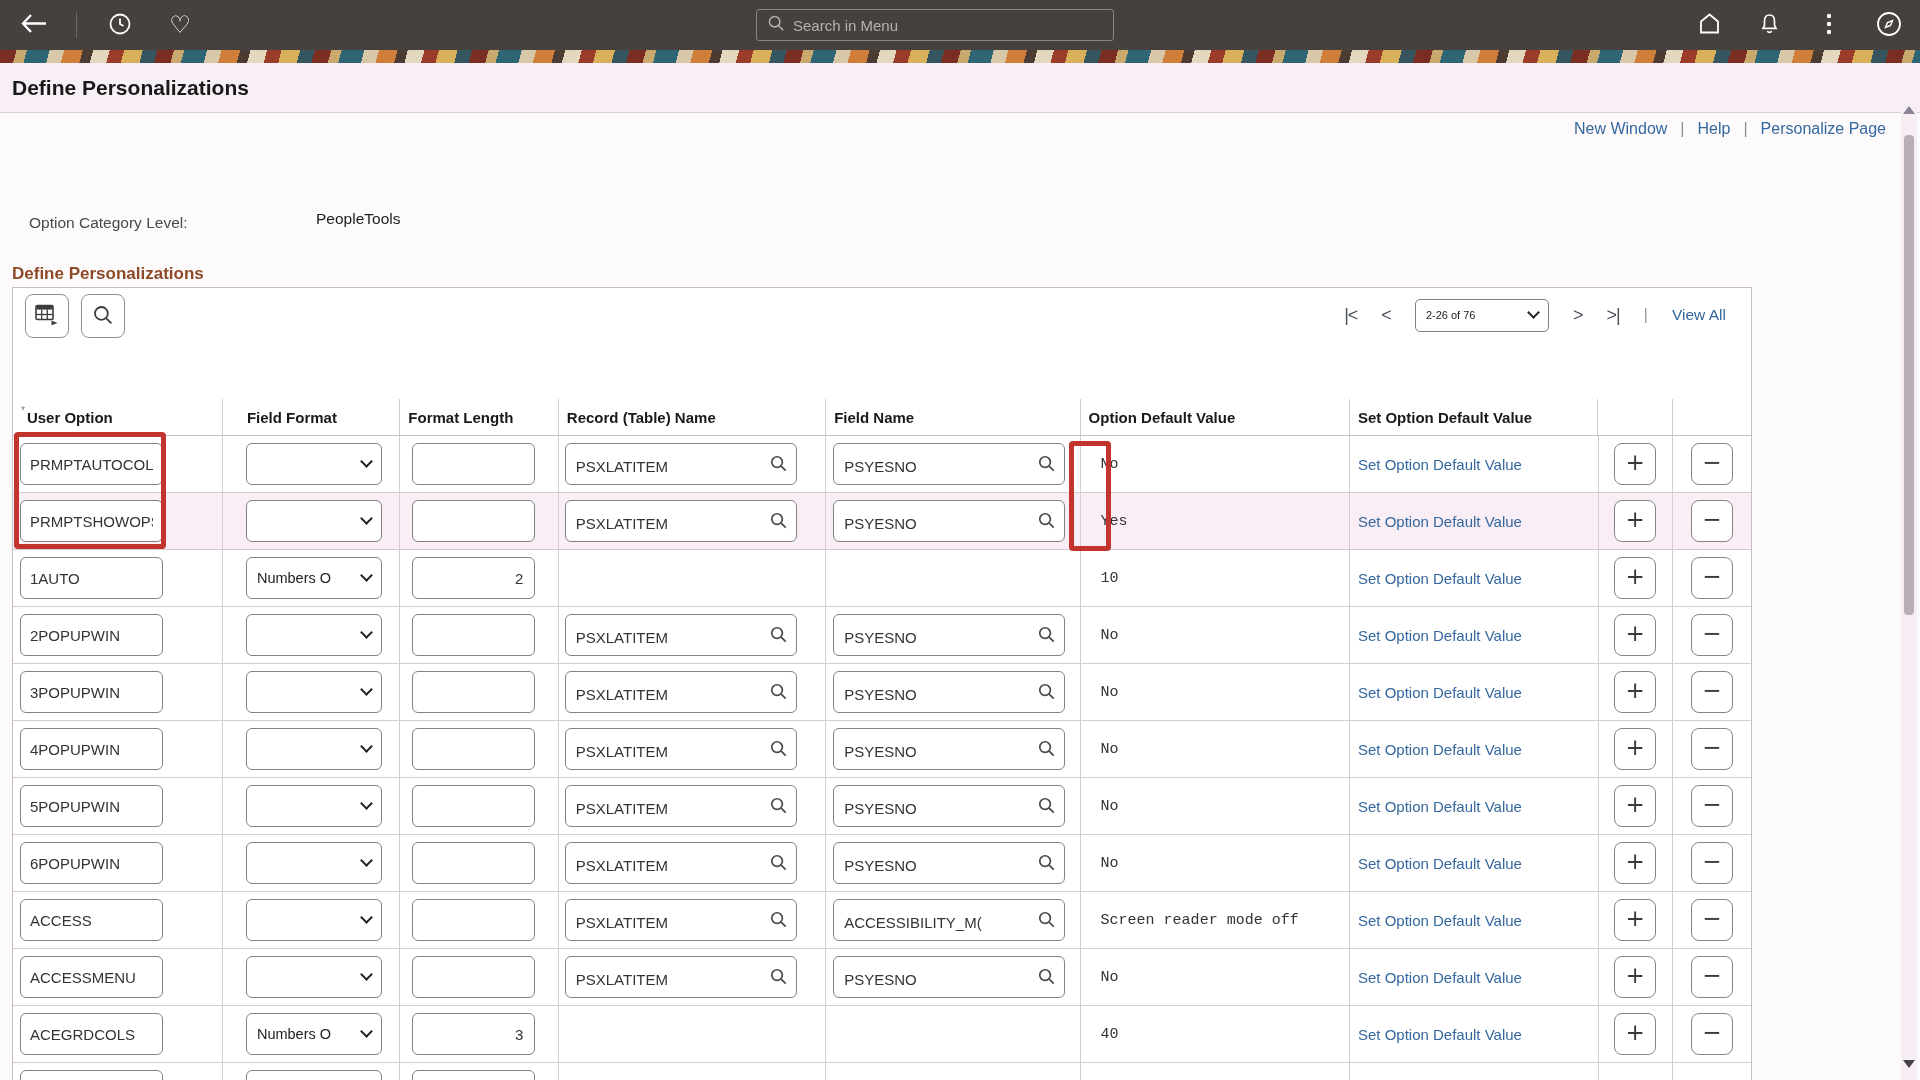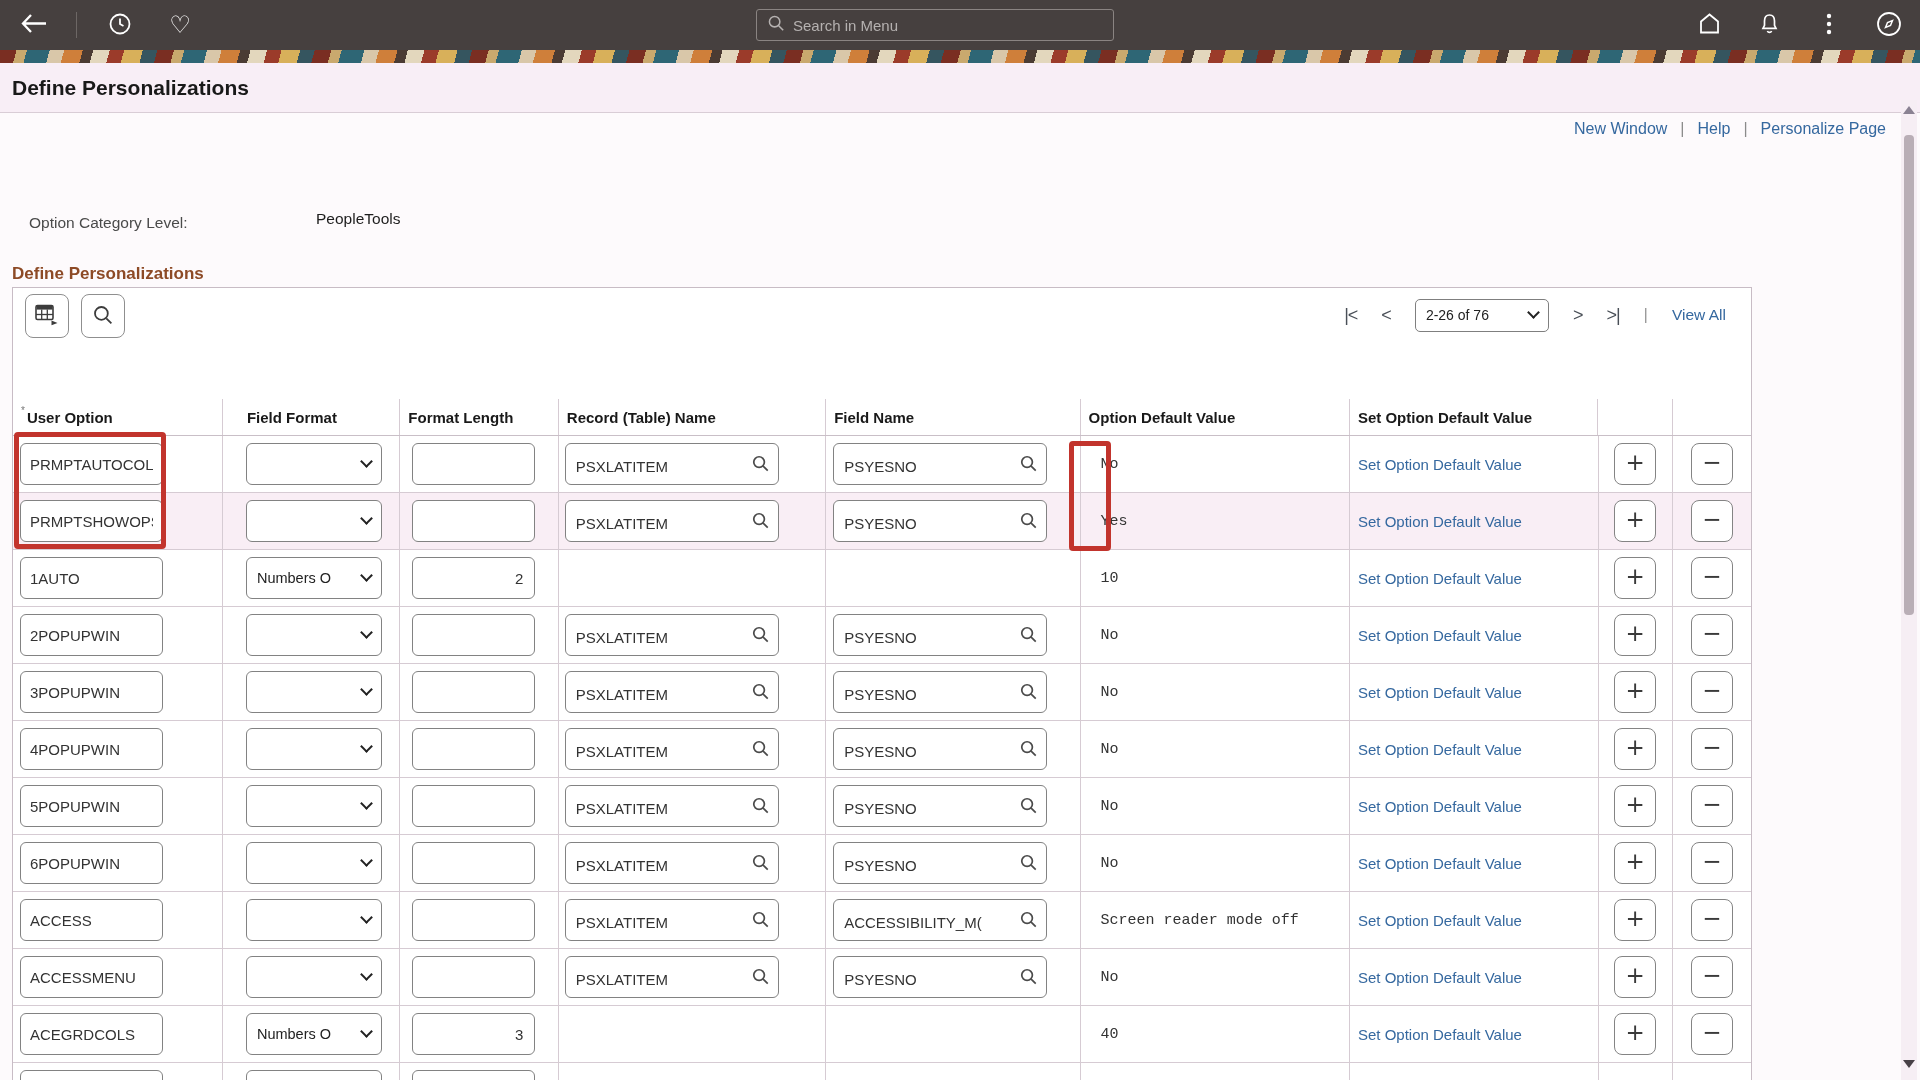--- a/index.html
+++ b/index.html
@@ -42,21 +42,21 @@
   
   .section-heading { position:absolute; left:12px; top:264px; font-size:17px; font-weight:bold; color:#8d4a26; }
   .gridbox { position:absolute; left:12px; top:287px; width:1740px; height:800px; background:#fff; border:1px solid #c8bcc5; }
 
   .toolbar { position:absolute; left:12px; top:6px; display:flex; gap:12px; }
   .toolbtn { width:44px; height:44px; background:#fff; border:1.5px solid #8f8f8f; border-radius:8px; display:flex; align-items:center; justify-content:center; cursor:pointer; }
 
   .pager { position:absolute; right:25px; top:10px; height:34px; display:flex; align-items:center; gap:24px; font-size:15px; color:#494f57; }
   .pgbtn { background:none; border:none; font-size:18px; color:#494f57; letter-spacing:-1px; cursor:pointer; font-family:inherit; }
   .pg-select { width:134px; height:33px; border:1.5px solid #7f7f7f; border-radius:5px; display:flex; align-items:center; padding:0 10px; gap:10px; cursor:pointer; background:#fff; }
-  .pg-select .txt { font-size:14px; color:#222; flex:1; }
+  .pg-select .txt { font-size:11px; color:#222; flex:1; }
   .chev { width:9px; height:9px; border-right:2px solid #222; border-bottom:2px solid #222; transform:rotate(45deg); margin-top:-5px; }
   .pg-div { color:#9a9a9a; font-size:17px; }
   .viewall { color:#35689f; text-decoration:none; font-size:15.5px; cursor:pointer; }
 
   .tabs { position:absolute; left:0; top:62px; height:38px; display:flex; align-items:flex-start; }
   .tab { position:relative; font-size:16px; color:#474747; padding-top:4px; cursor:pointer; }
   .tab.t-def { margin-left:38px; }
   .tab.t-fmt { margin-left:55px; font-weight:bold; color:#1b1b1b; }
   .tab.t-exp { margin-left:58px; }
   .tab.t-fmt::after { content:""; position:absolute; left:-12px; right:-12px; top:30px; height:6px; background:#a1532f; }
@@ -73,21 +73,21 @@
   .head .td { font-size:15px; font-weight:bold; color:#191919; padding-left:8px; }
   .req { font-size:10px; color:#767676; vertical-align:top; margin-right:2px; font-weight:normal; position:relative; top:-4px; }
 
   .ctl { height:42px; border:1.5px solid #828282; border-radius:6px; background:#fff; font-size:15px; color:#333; font-family:Liberation Sans, sans-serif; outline:none; }
   .inp1 { margin-left:7px; width:143px; padding:0 9px; }
   .inp3 { margin-left:12px; width:123px; padding:0 11px; text-align:right; }
   .sel { margin-left:7px; width:136px; height:42px; border:1.5px solid #828282; border-radius:6px; background:#fff; display:flex; align-items:center; padding:0 10px; cursor:pointer; }
   .sel .selval { flex:1; font-size:14.5px; color:#222; white-space:nowrap; overflow:hidden; }
   .lookup { position:relative; margin-left:7px; }
   .c4 .lookup { margin-left:6px; }
-  .lookup input { width:214px; padding:4px 34px 0 10px; }
+  .lookup input { width:232px; padding:4px 34px 0 10px; }
   .mag { position:absolute; right:9px; top:11px; cursor:pointer; }
   .defval { padding-left:20px; font-size:15px; color:#333;font-family:Liberation Mono, monospace; }
   .setlink { padding-left:8px; font-size:15px; color:#35689f; text-decoration:none; cursor:pointer; }
   .rowbtn { width:42px; height:42px; margin:0 auto; background:#fff; border:1.5px solid #848484; border-radius:8px; font-size:23px; line-height:1; color:#3a3a3a; cursor:pointer; font-family:"DejaVu Sans",sans-serif; display:flex; align-items:center; justify-content:center; padding-bottom:3px; }
 
   
   .ann { position:absolute; border:5px solid #c2342d; border-radius:4px; z-index:30; pointer-events:none; }
   .ann1 { left:14px; top:432px; width:152px; height:117px; }
   .ann2 { left:1069px; top:441px; width:42px; height:110px; }
 

